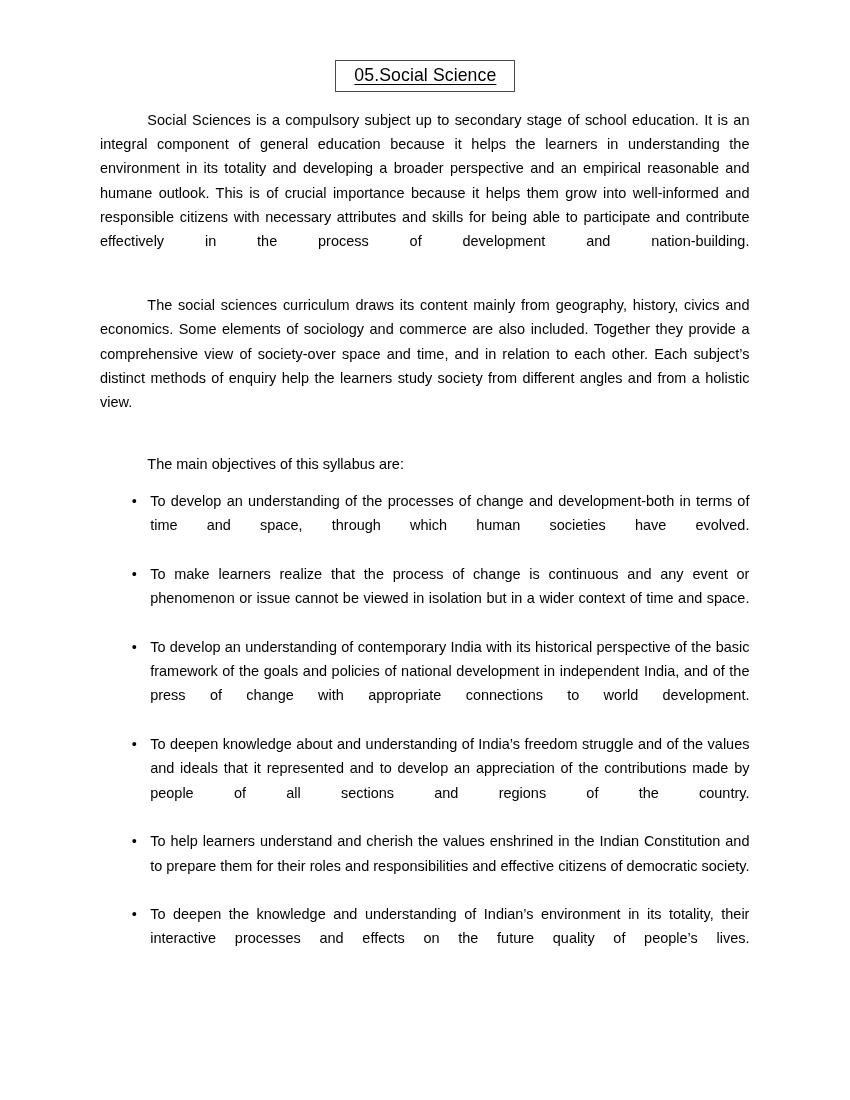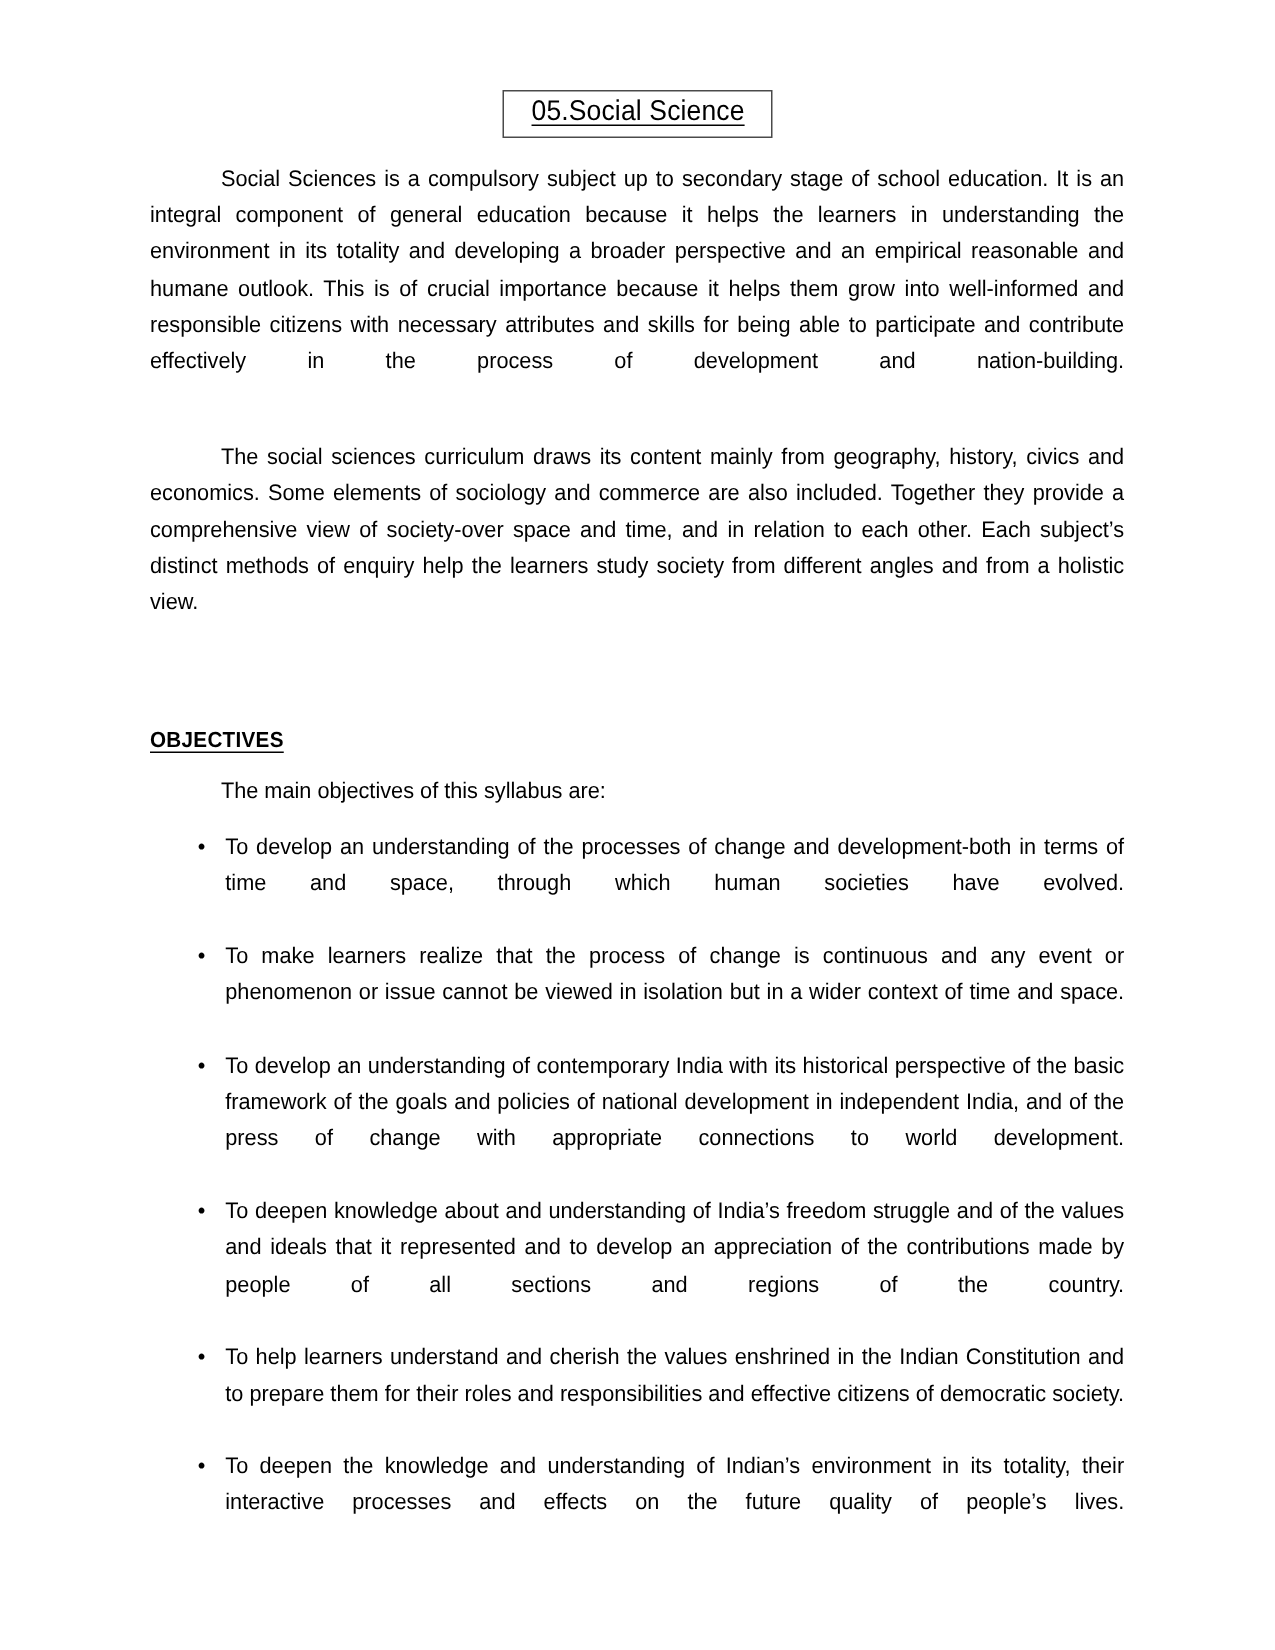--- a/index.html
+++ b/index.html
@@ -133,23 +133,20 @@
       <div class="title-box">
         <span class="title-text">05.Social Science</span>
       </div>
     </div>
 
 
     <p class="para first">Social Sciences is a compulsory subject up to secondary stage of school education. It is an integral component of general education because it helps the learners in understanding the environment in its totality and developing a broader perspective and an empirical reasonable and humane outlook. This is of crucial importance because it helps them grow into well-informed and responsible citizens with necessary attributes and skills for being able to participate and contribute effectively in the process of development and nation-building.</p>
 
     <p class="para second">The social sciences curriculum draws its content mainly from geography, history, civics and economics. Some elements of sociology and commerce are also included. Together they provide a comprehensive view of society-over space and time, and in relation to each other. Each subject’s distinct methods of enquiry help the learners study society from different angles and from a holistic view.</p>
 
-    <div id="objectives-heading-wrap">
-      <span class="section-heading">OBJECTIVES</span>
-    </div>
 
     <p class="para lead">The main objectives of this syllabus are:</p>
 
     <ul class="bullets" id="objectives-list">
         <li>
           <span class="marker">•</span>
           <span class="btext">To develop an understanding of the processes of change and development-both in terms of time and space, through which human societies have evolved.</span>
         </li>
         <li>
           <span class="marker">•</span>

